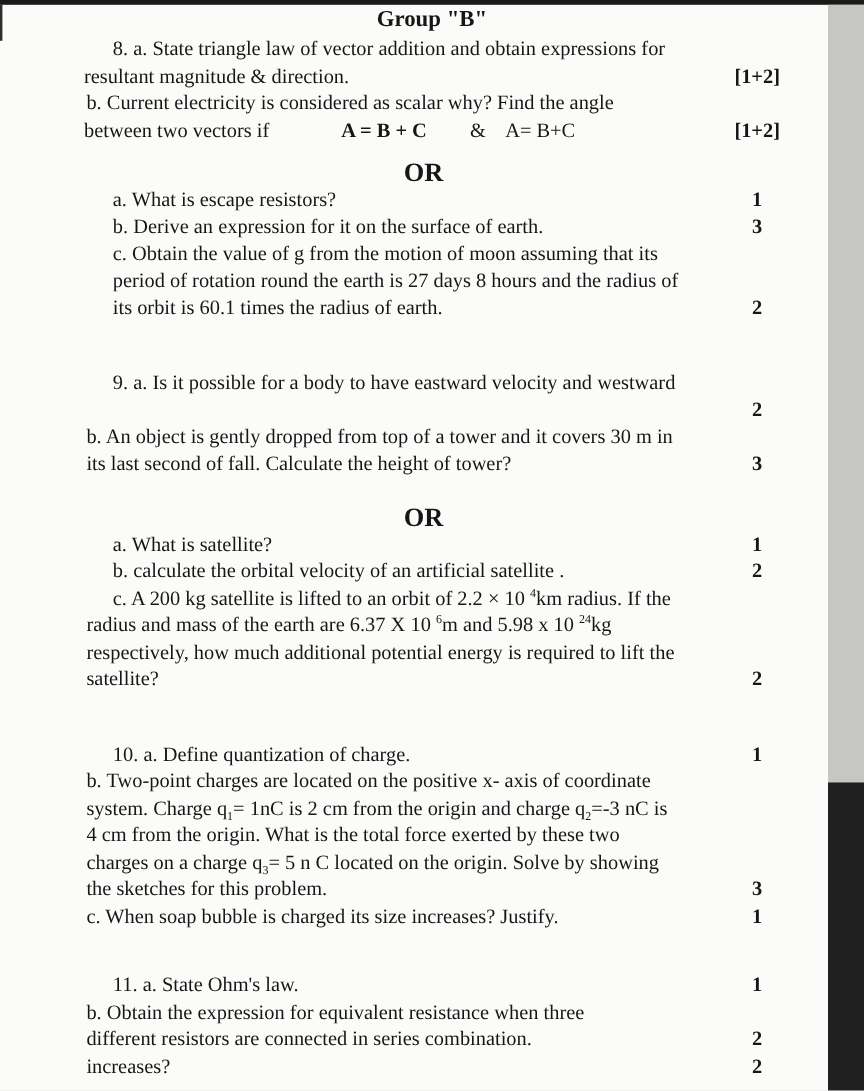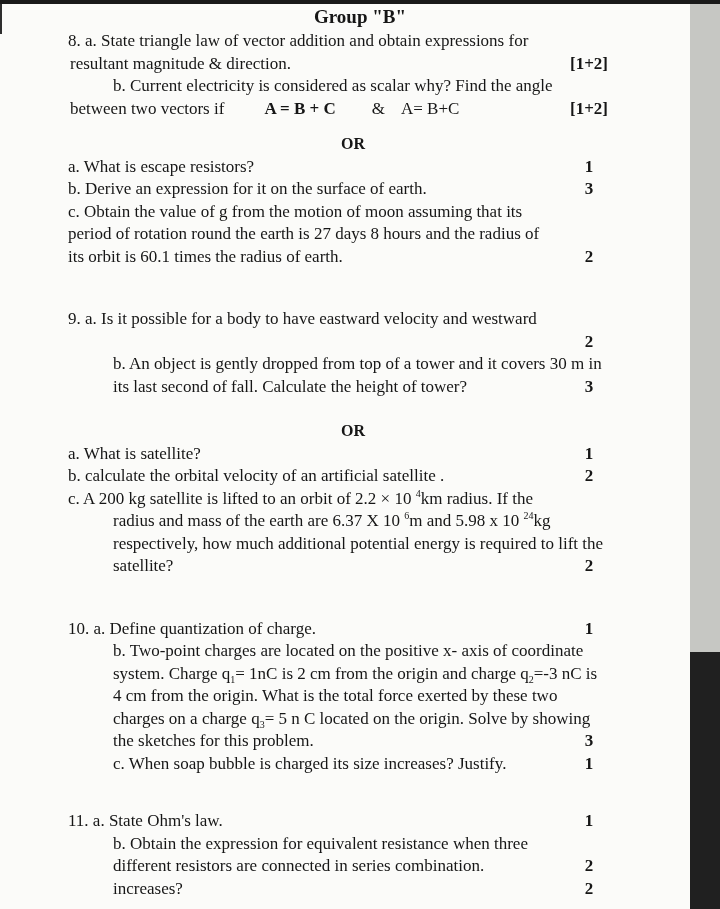--- a/index.html
+++ b/index.html
@@ -20,39 +20,39 @@
   .content { position: absolute; top: 4px; left: 0; width: 690px; }
   .heading {
     height: 26px; line-height: 26px;
     text-align: center; font-weight: bold; font-size: 19px;
     padding-left: 30px; white-space: nowrap;
   }
   .line {
     position: relative;
     height: 22.5px; line-height: 22.5px;
     font-size: 17px;
-    padding-left: 68px;
+    padding-left: 94px;
     white-space: nowrap;
   }
-  .ind  { padding-left: 113px; }
+  .ind  { padding-left: 72px; }
   .ind2 { padding-left: 70px; }
   .or   {
-    text-align: center; font-weight: bold; font-size: 16px;
+    text-align: center; font-weight: bold; font-size: 22px;
     padding-left: 16px;
   }
   .mark {
     position: absolute; top: 0;
-    left: 544px; width: 90px;
+    left: 586px; width: 90px;
     text-align: center; font-weight: bold;
   }
   .mt13 { margin-top: 13px; }
   .mt22 { margin-top: 22px; }
   .mt23 { margin-top: 35px; }
   .mt26 { margin-top: 40px; }
-  .eq1 { margin-left: 40px; font-weight: bold; }
+  .eq1 { margin-left: 60px; font-weight: bold; }
   .amp { margin-left: 36px; }
   .eq2 { margin-left: 16px; }
   sup { font-size: 10px; line-height: 0; vertical-align: super; }
   sub { font-size: 10px; line-height: 0; vertical-align: sub; }
 </style>
 </head>
 <body>
 
 <div class="page">
   <div class="topbar"></div>

